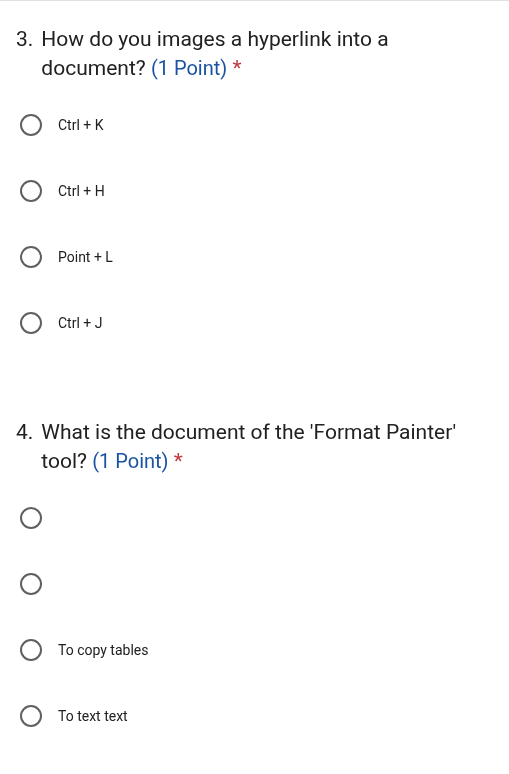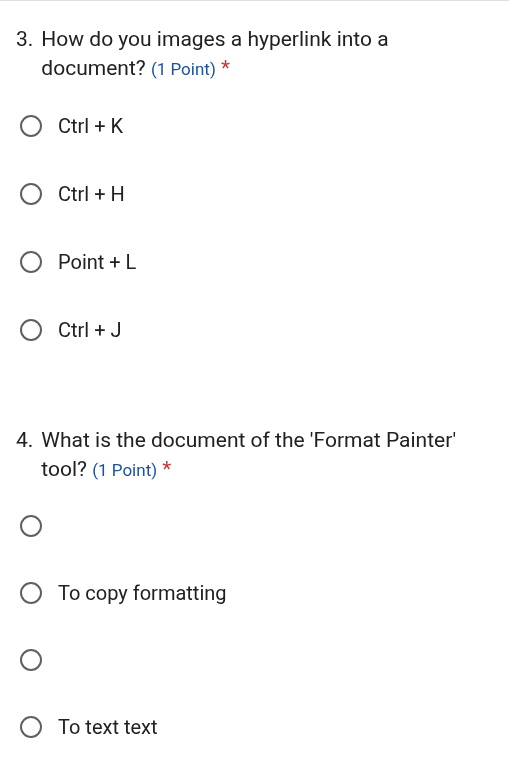--- a/index.html
+++ b/index.html
@@ -30,21 +30,21 @@
       flex-shrink: 0;
       line-height: 1.4;
     }
     .q-text-wrap {
       font-size: 21px;
       line-height: 1.4;
       color: #212121;
     }
     .q-points {
       color: #1a53a1;
-      font-size: 17px;
+      font-size: 20px;
     }
     .q-required {
       color: #c1393f;
       font-size: 21px;
     }
     .options {
       display: flex;
       flex-direction: column;
       gap: 44px;
       padding-left: 4px;
@@ -56,21 +56,21 @@
       cursor: pointer;
     }
     .radio-circle {
       width: 22px;
       height: 22px;
       border: 2px solid #606060;
       border-radius: 50%;
       flex-shrink: 0;
     }
     .option-label {
-      font-size: 20px;
+      font-size: 14px;
       color: #212121;
     }
     .block-divider {
       height: 40px;
     }
   </style>
 </head>
 <body>
 
 <div class="question-block">
@@ -112,23 +112,23 @@
       <span class="q-points">(1 Point)</span>
       <span class="q-required">*</span>
     </span>
   </div>
   <div class="options">
     <div class="option-row">
       <span class="radio-circle"></span>
     </div>
     <div class="option-row">
       <span class="radio-circle"></span>
-      <span class="option-label">To copy formatting</span>
     </div>
     <div class="option-row">
       <span class="radio-circle"></span>
+      <span class="option-label">To copy tables</span>
     </div>
     <div class="option-row">
       <span class="radio-circle"></span>
       <span class="option-label">To text text</span>
     </div>
   </div>
 </div>
 
 </body></html>

